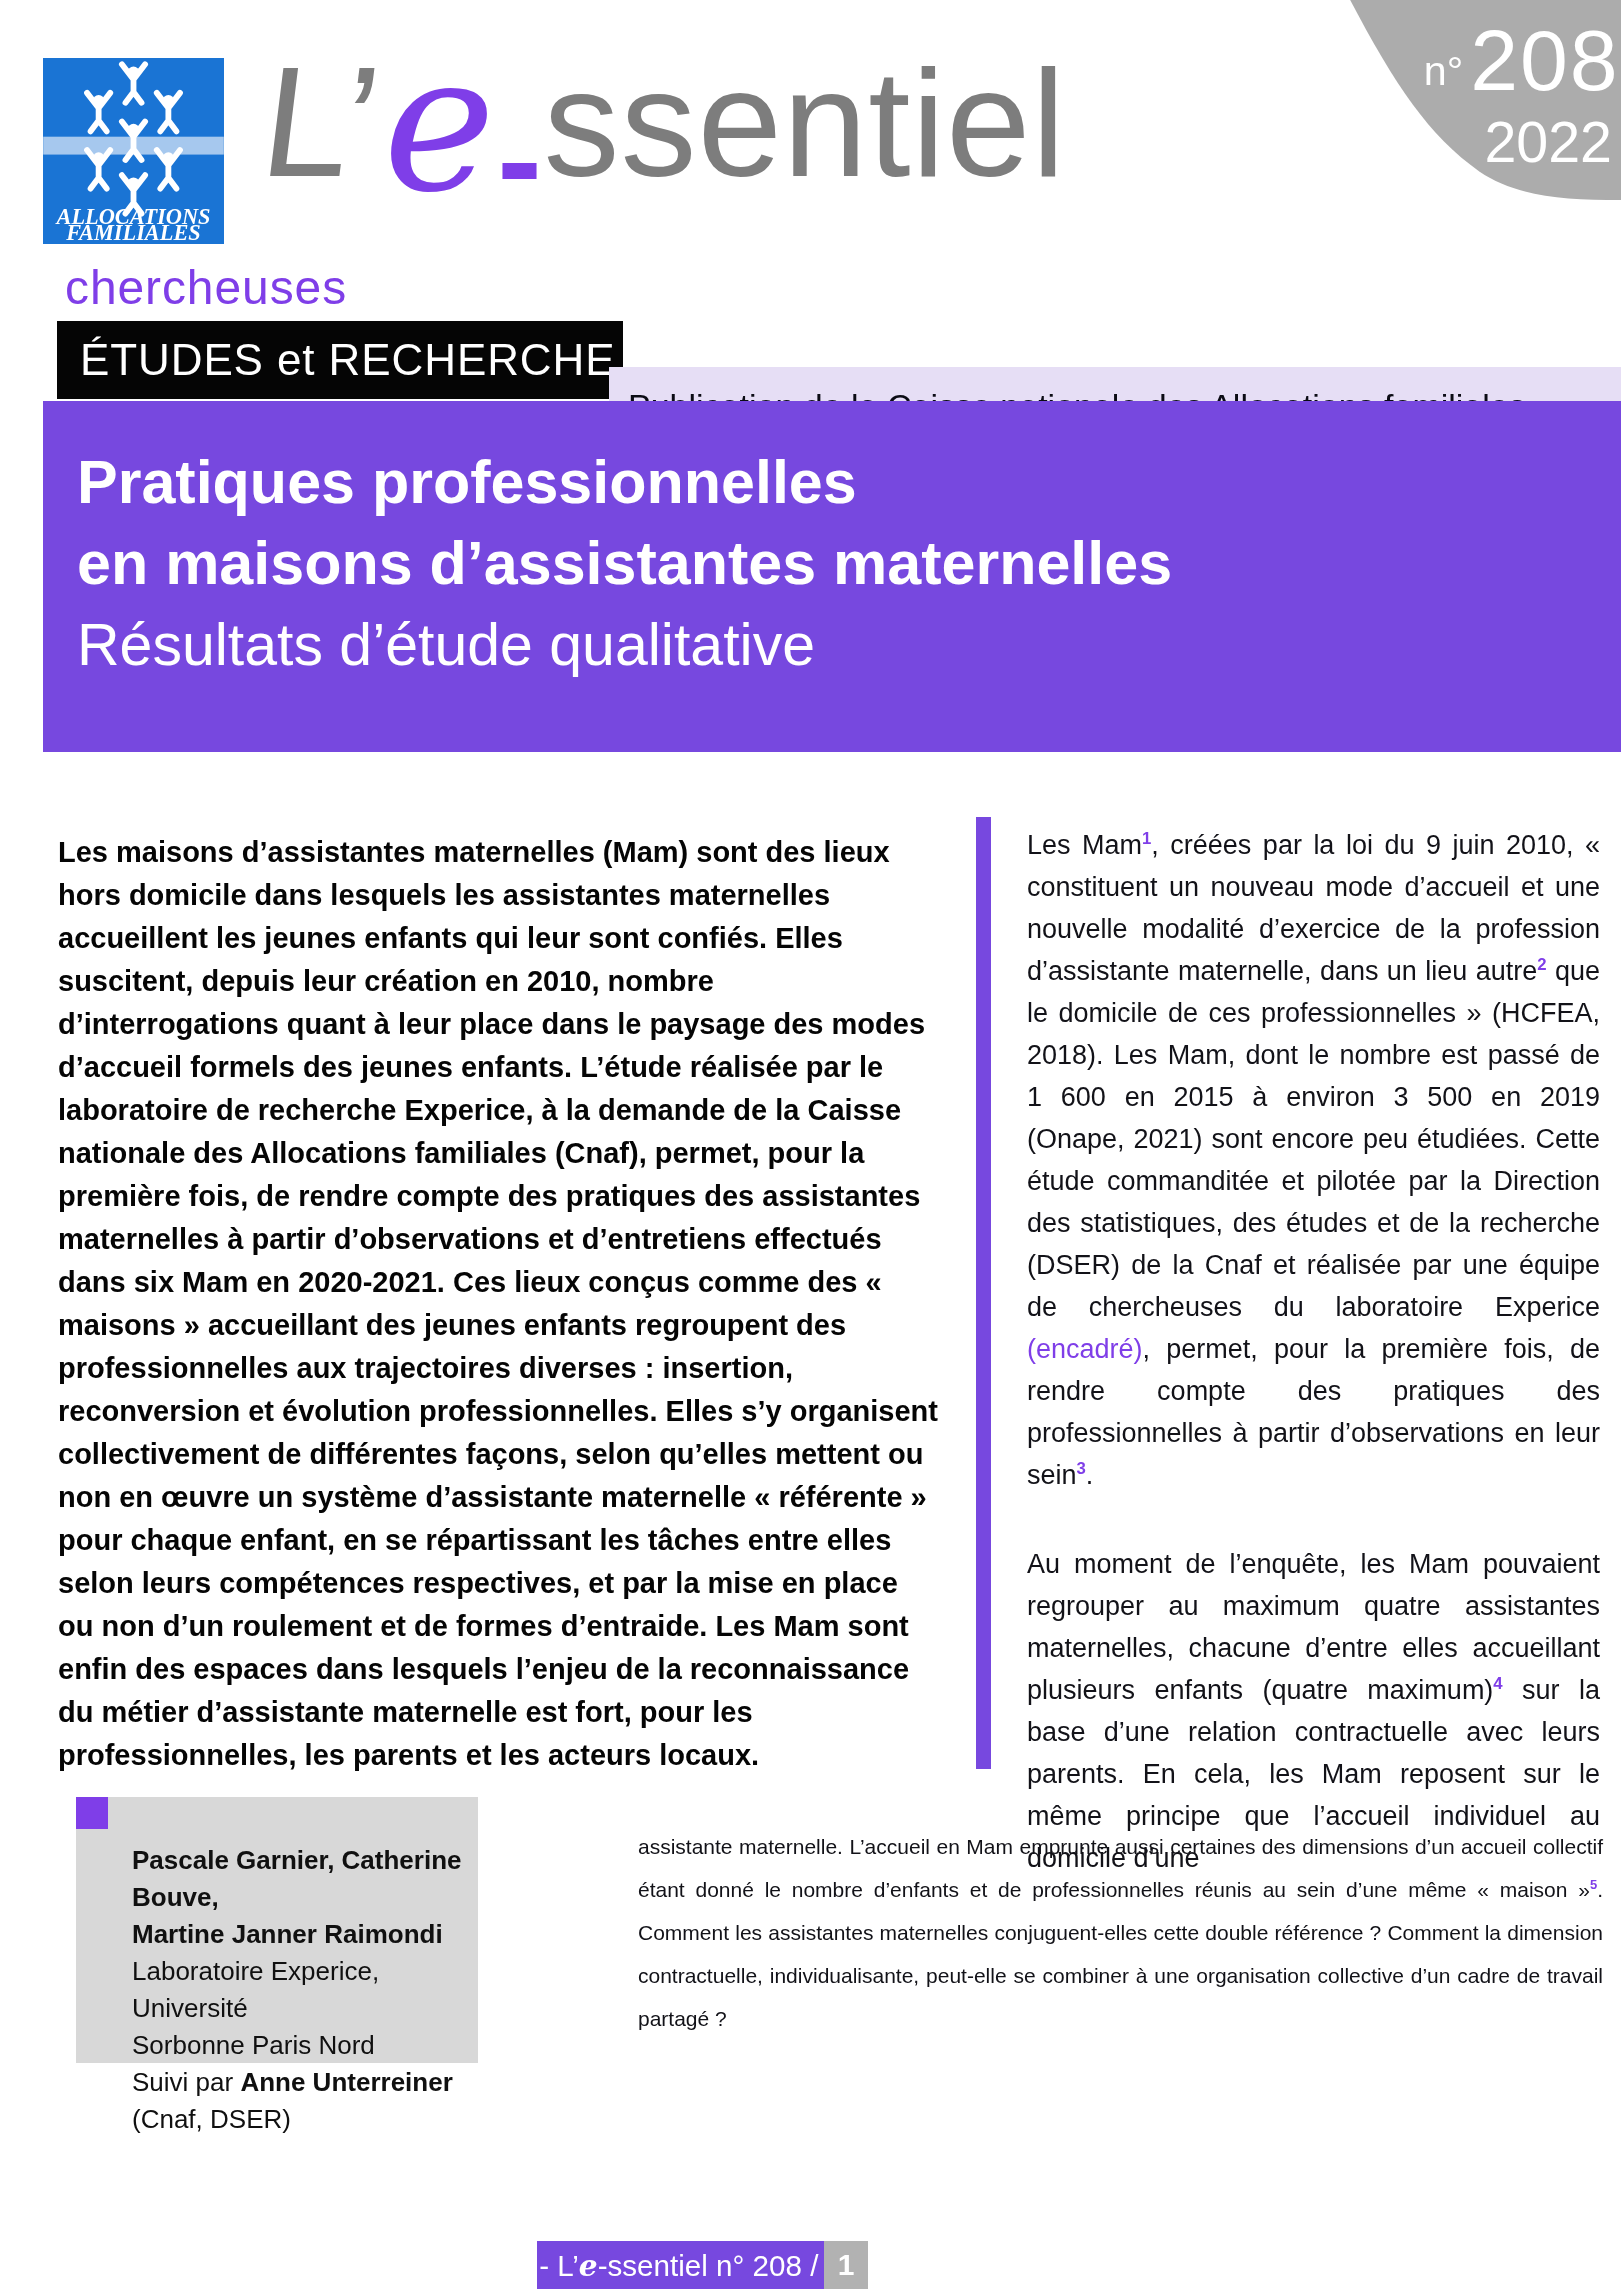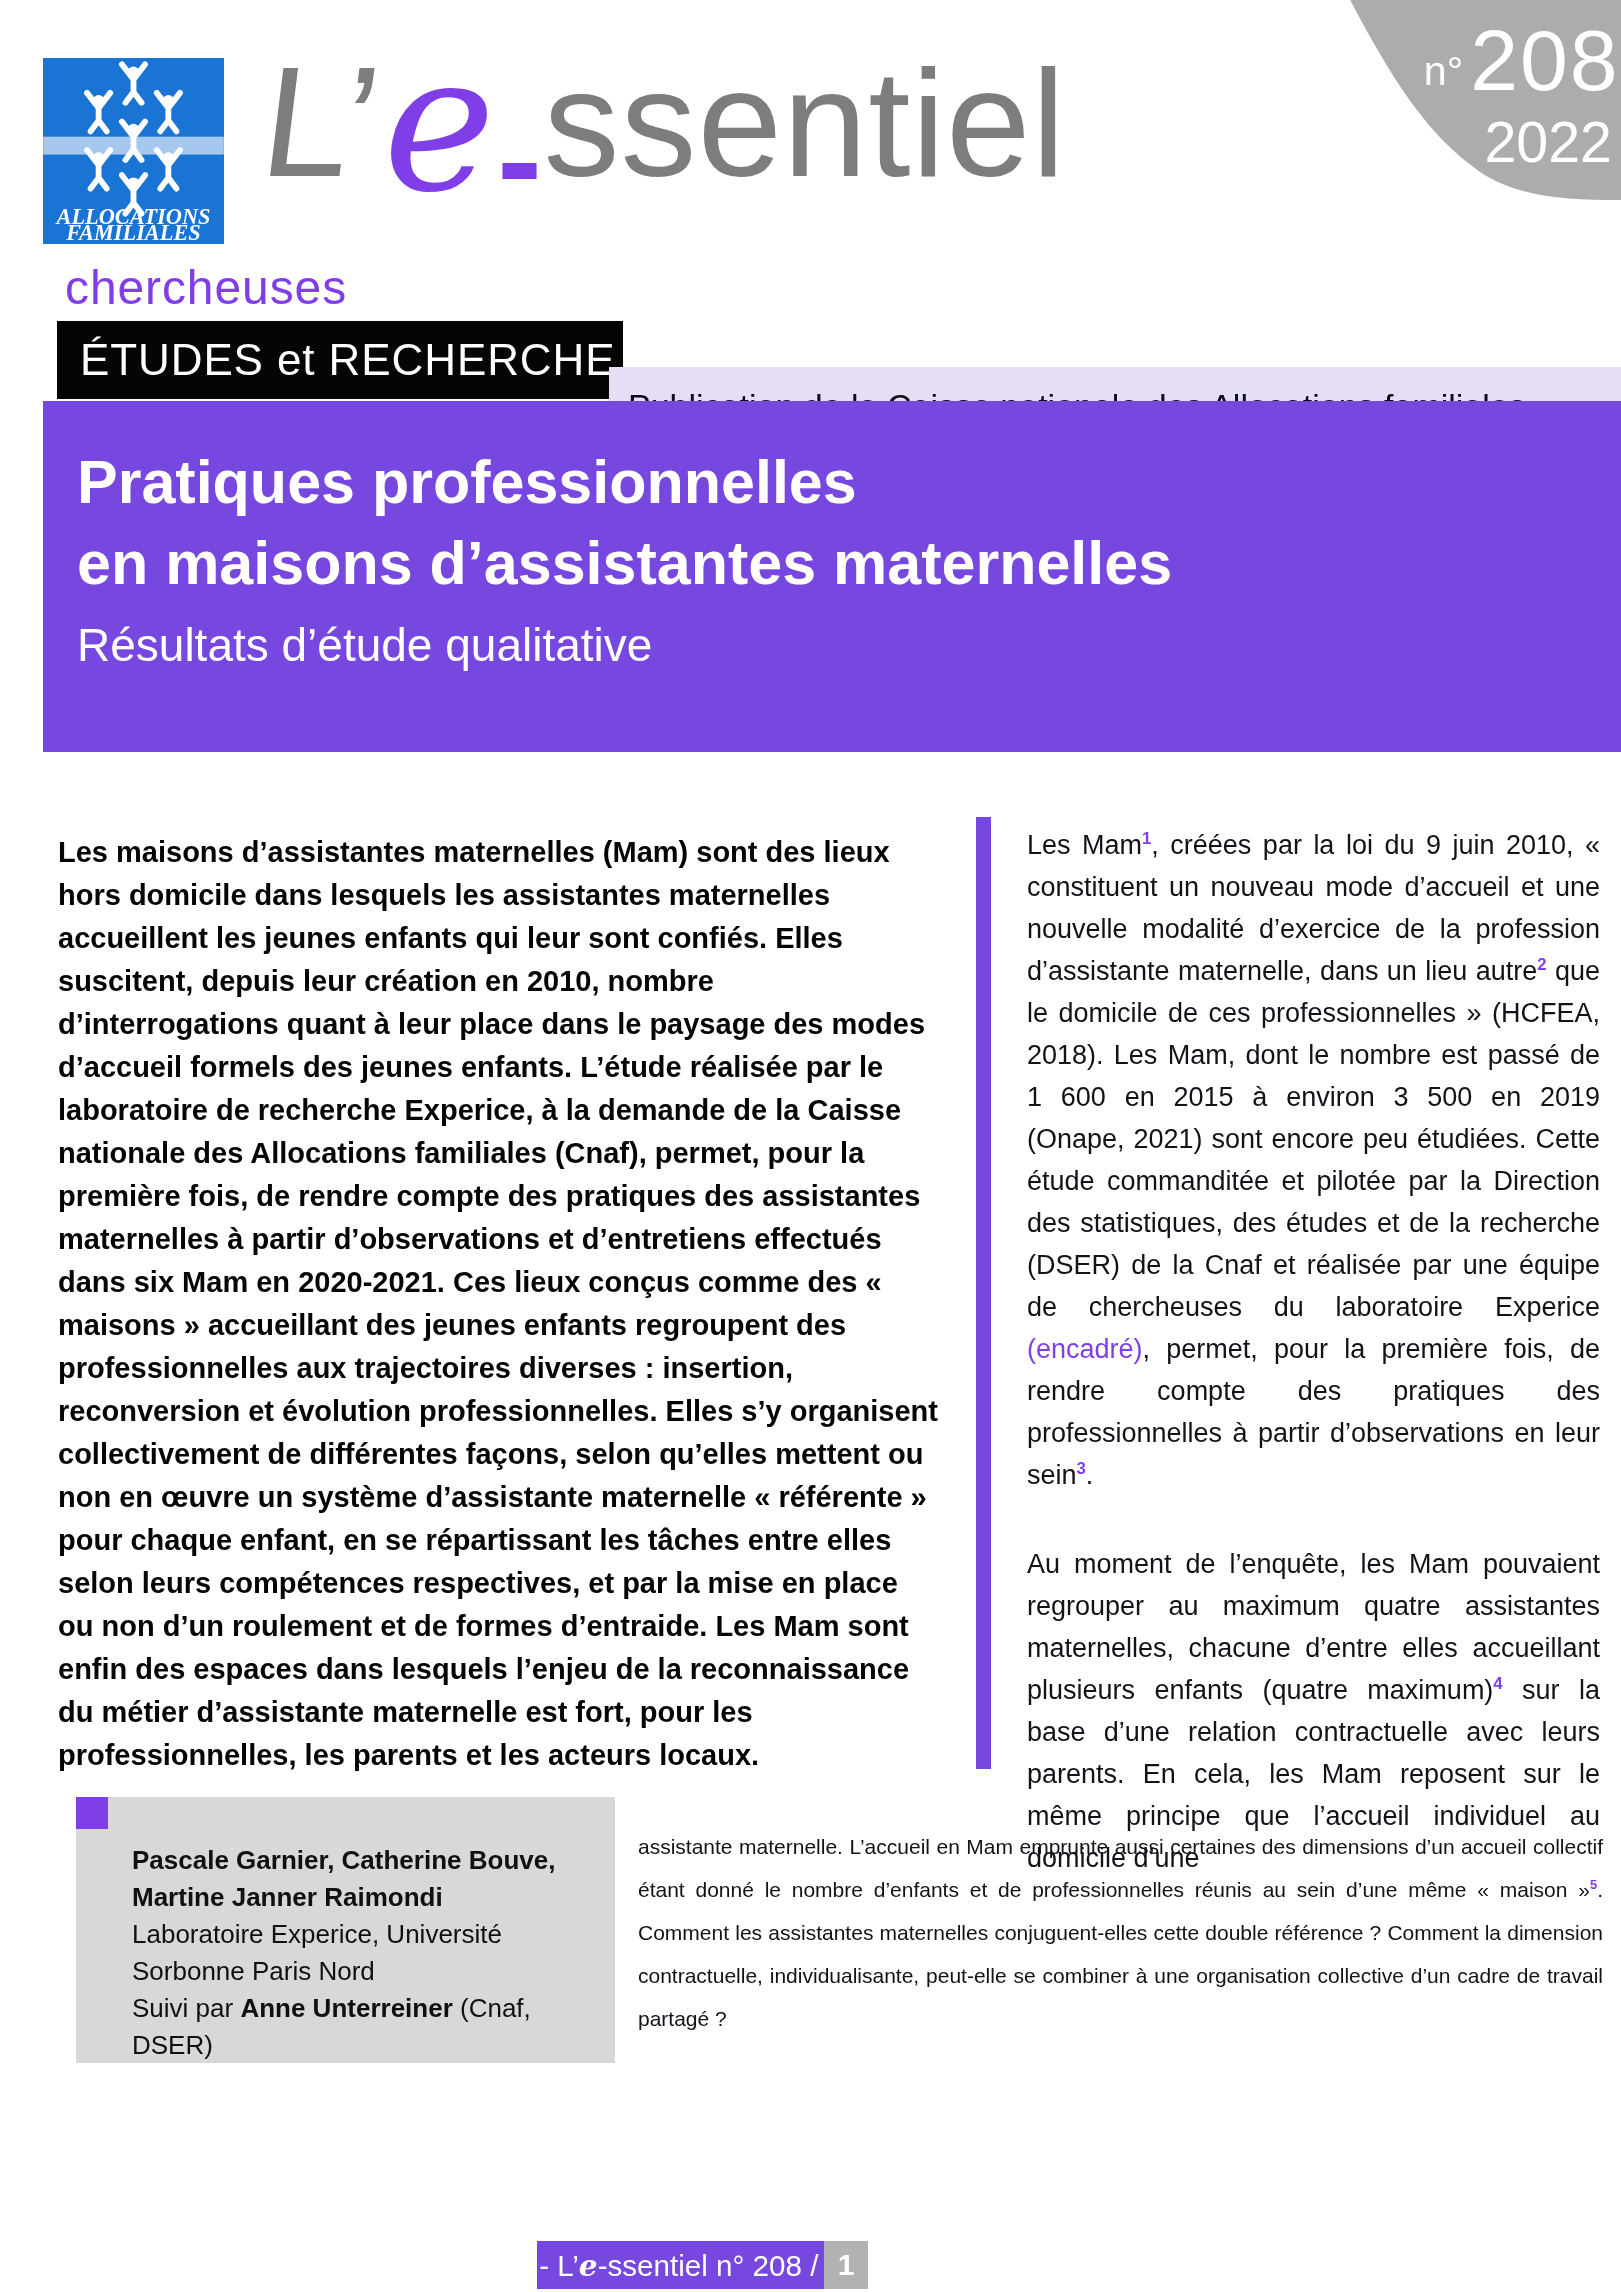--- a/index.html
+++ b/index.html
@@ -39,34 +39,34 @@
 
   
   .bar-black{position:absolute;left:57px;top:321px;width:566px;height:78px;background:#050505;color:#ffffff;
     font-size:44px;line-height:78px;padding-left:23px;letter-spacing:0.9px;white-space:nowrap;}
   .bar-lavender{position:absolute;left:609px;top:321px;width:1012px;height:78px;background:var(--lavender);color:var(--ink);
     font-size:34px;line-height:78px;padding-left:19px;white-space:nowrap;margin-top:46px;}
 
   
   .title-block{position:absolute;left:43px;top:401px;width:1578px;height:351px;background:var(--purple);color:#ffffff;padding:41px 38px 0 34px;}
   .title-block .t1,.title-block .t2{font-size:61px;font-weight:bold;line-height:81px;}
-  .title-block .sub{font-size:46px;font-weight:400;line-height:82px;}
+  .title-block .sub{font-size:59px;font-weight:400;line-height:82px;}
 
   
   .intro{position:absolute;left:58px;top:831px;width:882px;font-size:29px;font-weight:bold;color:#050505;line-height:43px;text-align:left;}
   .vbar{position:absolute;left:976px;top:817px;width:15px;height:952px;background:var(--purple);}
   .col-right{position:absolute;left:1027px;top:824px;width:573px;font-size:27px;color:#121218;line-height:42px;text-align:justify;}
   .col-right p + p{margin-top:47px;}
   .seg-sup{color:var(--accent);vertical-align:super;font-size:0.62em;font-weight:bold;line-height:0;}
   .seg-accent{color:var(--accent);}
   .seg-bold{font-weight:bold;}
   .seg-e{font-family:"DejaVu Serif",serif;font-style:italic;font-weight:bold;}
 
   
-  .author-box{position:absolute;left:76px;top:1797px;width:539px;height:266px;background:var(--box-gray);padding:45px 0 0 56px;}
+  .author-box{position:absolute;left:76px;top:1797px;width:402px;height:266px;background:var(--box-gray);padding:45px 0 0 56px;}
   .author-square{position:absolute;left:76px;top:1797px;width:32px;height:32px;background:var(--accent);}
   .author-box .aline{font-size:26px;line-height:37px;color:#101010;}
 
   
   .bottom-para{position:absolute;left:638px;top:1825px;width:965px;font-size:21px;color:#121218;line-height:43px;text-align:justify;}
 
   
   .footer-bar{position:absolute;left:537px;top:2241px;width:287px;height:48px;background:var(--purple);color:#ffffff;
     display:flex;align-items:center;justify-content:center;font-size:29.6px;white-space:nowrap;}
   .page-num{position:absolute;left:824px;top:2241px;width:44px;height:48px;background:#b2b2b2;color:#ffffff;

